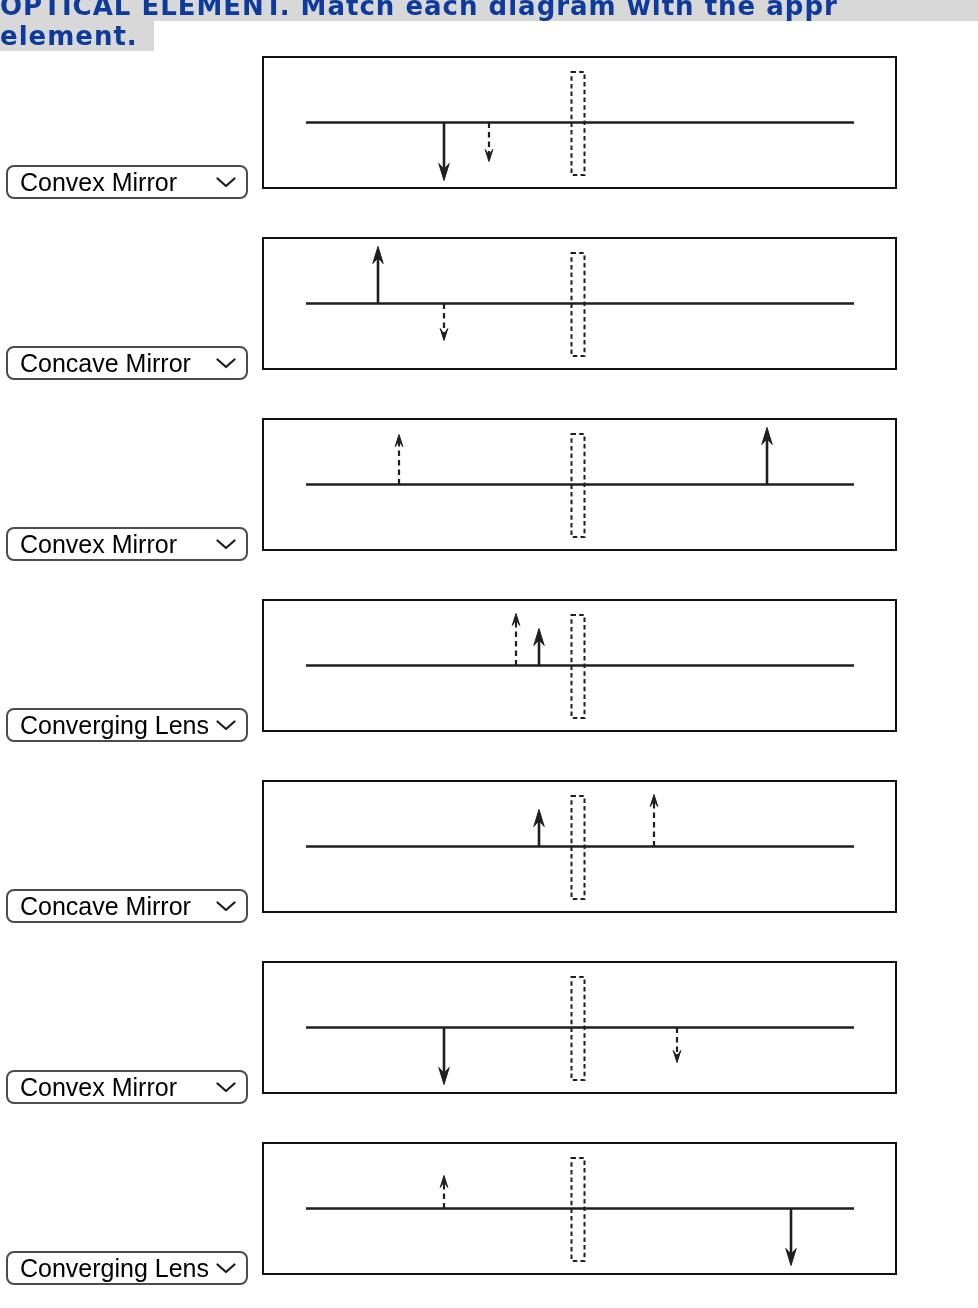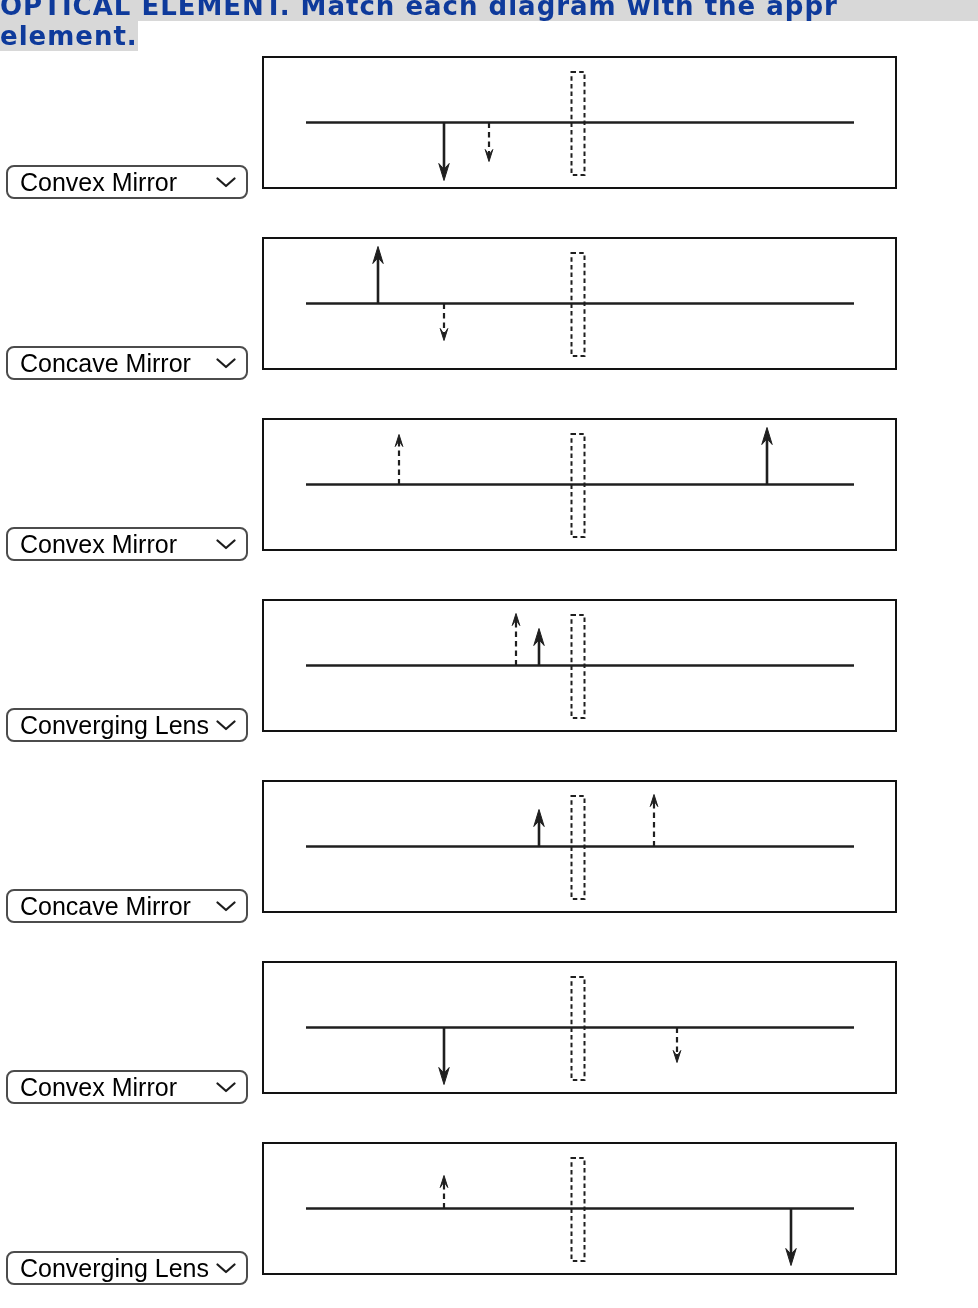--- a/index.html
+++ b/index.html
@@ -16,20 +16,21 @@
     color:var(--title-color,#0e3a9b);
   }
   .line1 {
     display:block; width:978px; box-sizing:border-box;
     background:var(--hl,#d8d8d8);
     white-space:nowrap; overflow:hidden;
   }
   .line2 {
     display:inline-block;
     background:var(--hl,#d8d8d8);
+    padding-right:16px;
     text-align:center;
   }
   
   .rows { margin-top:5px; }
   .row { position:relative; height:133px; margin-bottom:48px; }
   .row:last-child { margin-bottom:0; }
   
   .select {
     position:absolute; left:6px; bottom:-10px;
     width:242px; height:34px; box-sizing:border-box;

